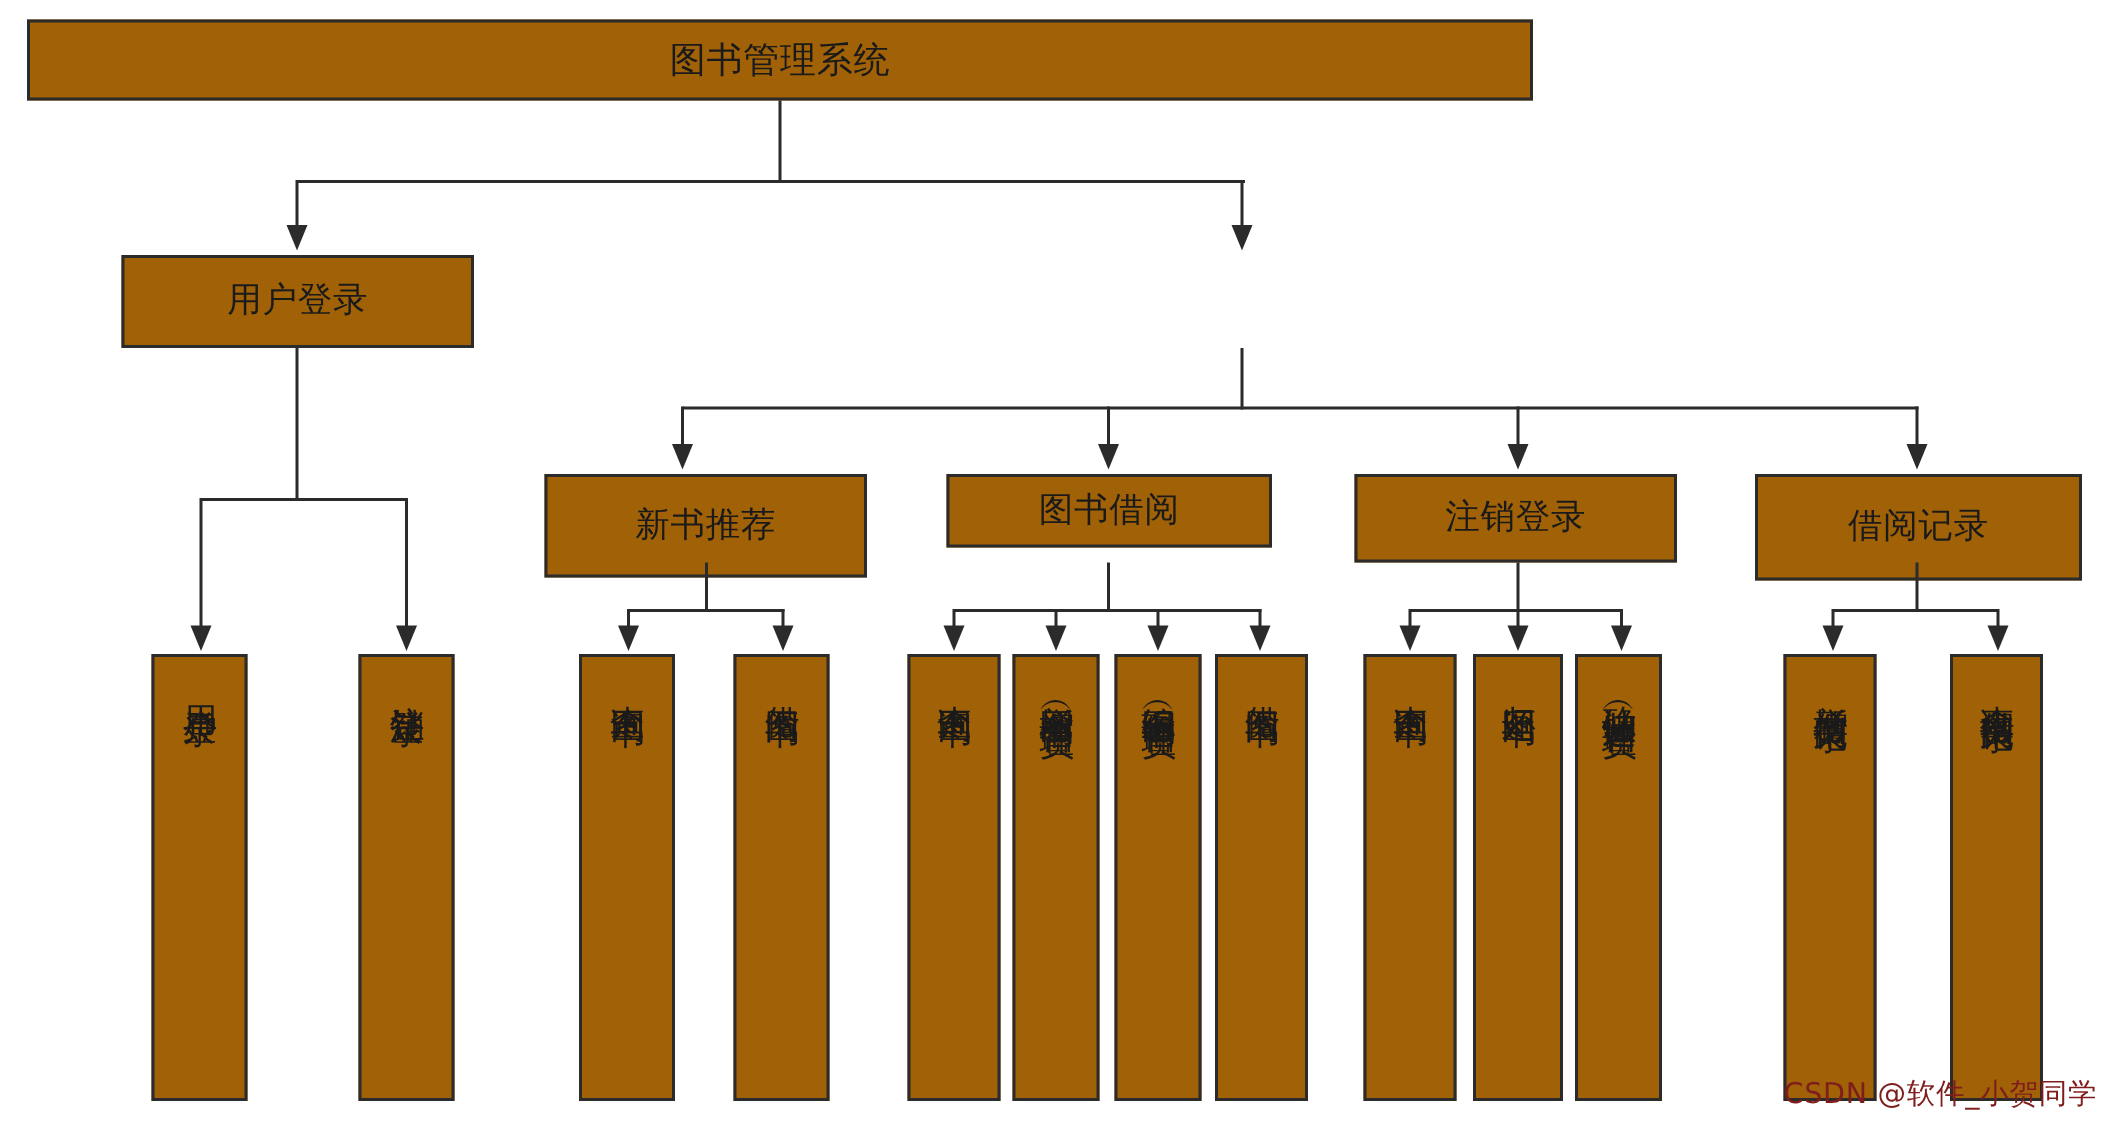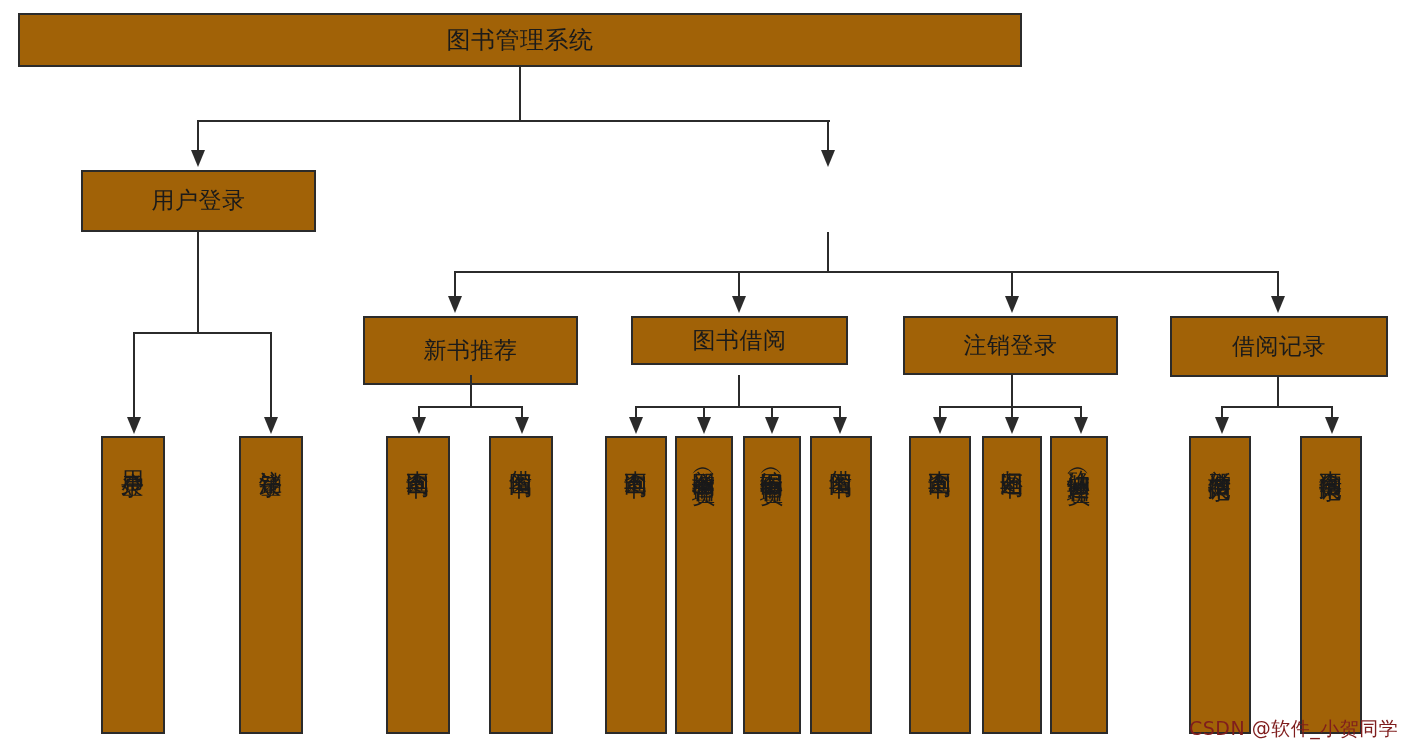--- a/index.html
+++ b/index.html
@@ -118,21 +118,21 @@
 
   <div class="node horiz" style="left:363px; top:316px; width:215px; height:69px;">
     <span class="node-label">新书推荐</span>
   </div>
   <div class="node horiz" style="left:631px; top:316px; width:217px; height:49px;">
     <span class="node-label">图书借阅</span>
   </div>
   <div class="node horiz" style="left:903px; top:316px; width:215px; height:59px;">
     <span class="node-label">注销登录</span>
   </div>
-  <div class="node horiz" style="left:1170px; top:316px; width:218px; height:61px;">
+  <div class="node horiz" style="left:1170px; top:316px; width:218px; height:71px;">
     <span class="node-label">借阅记录</span>
   </div>
 
   <div class="edge v" style="left:470px; top:375px; height:32px;"></div>
   <div class="edge h" style="left:419px; top:406px; width:104px;"></div>
   <div class="edge v" style="left:418px; top:406px; height:12px;"></div>
   <div class="arrowhead" style="left:412px; top:417px;"></div>
   <div class="edge v" style="left:521px; top:406px; height:12px;"></div>
   <div class="arrowhead" style="left:515px; top:417px;"></div>
 

